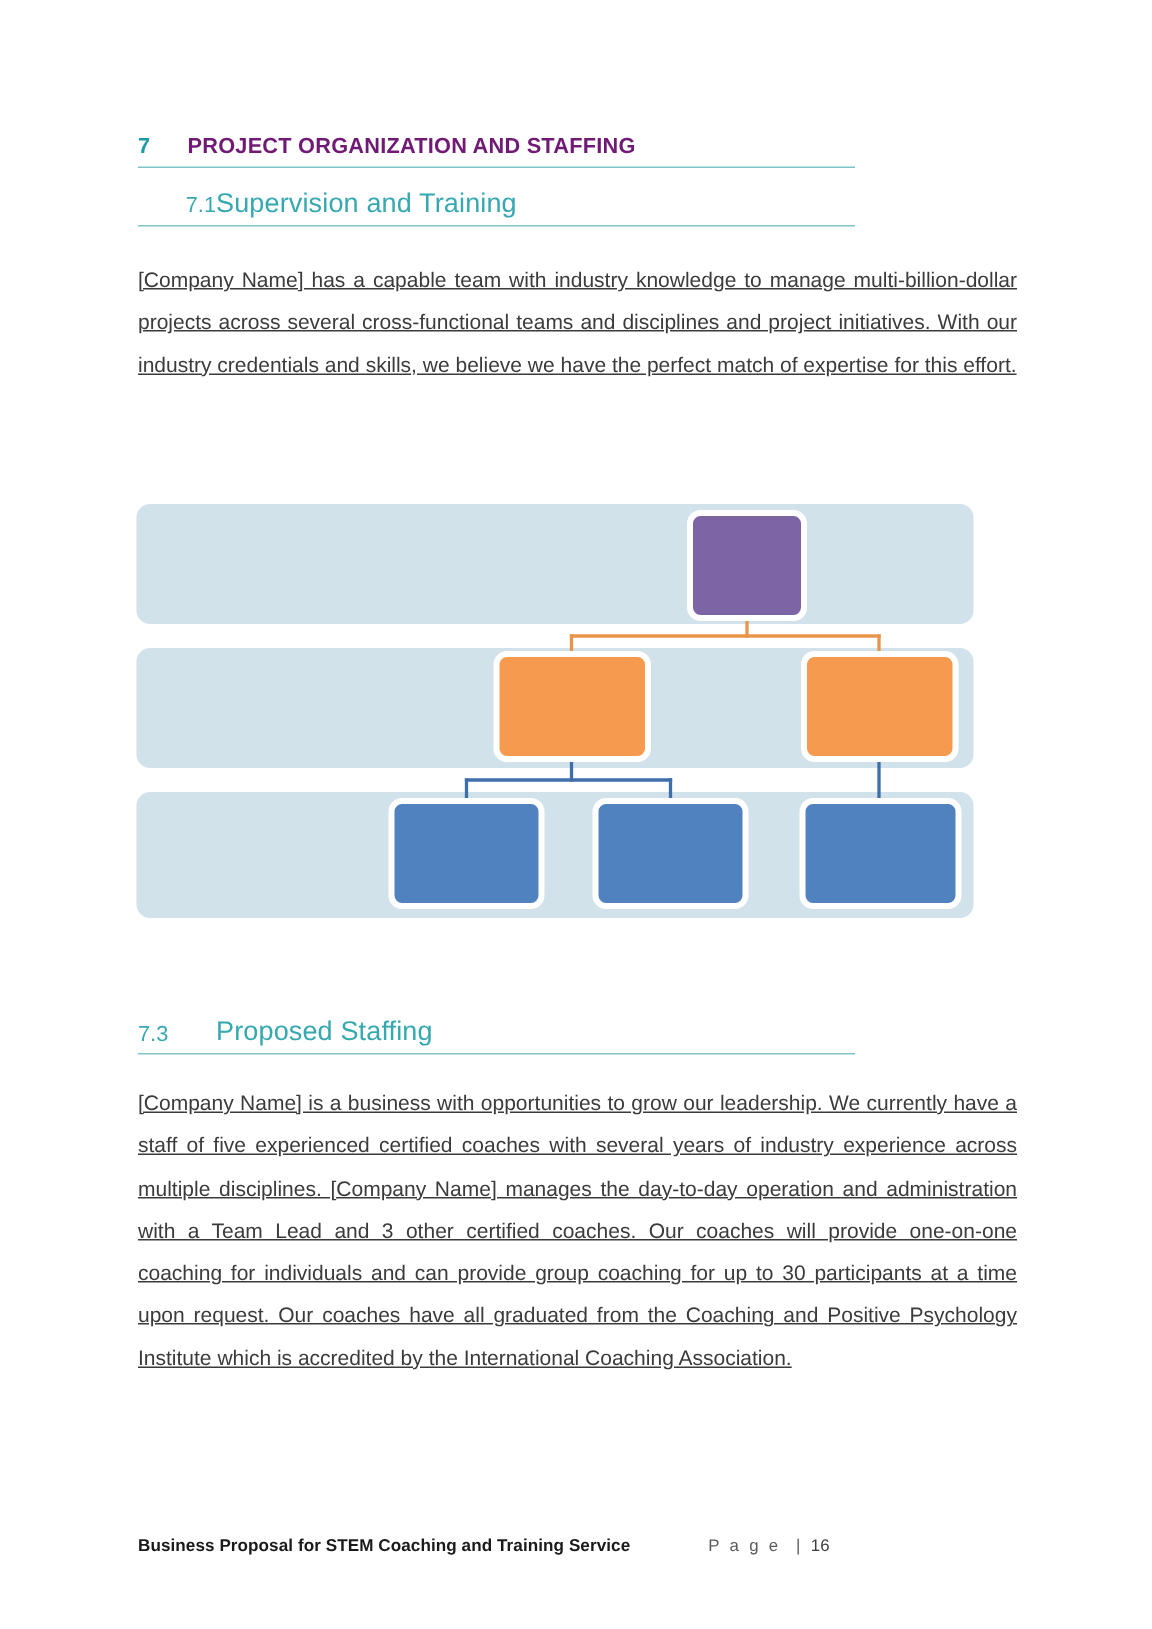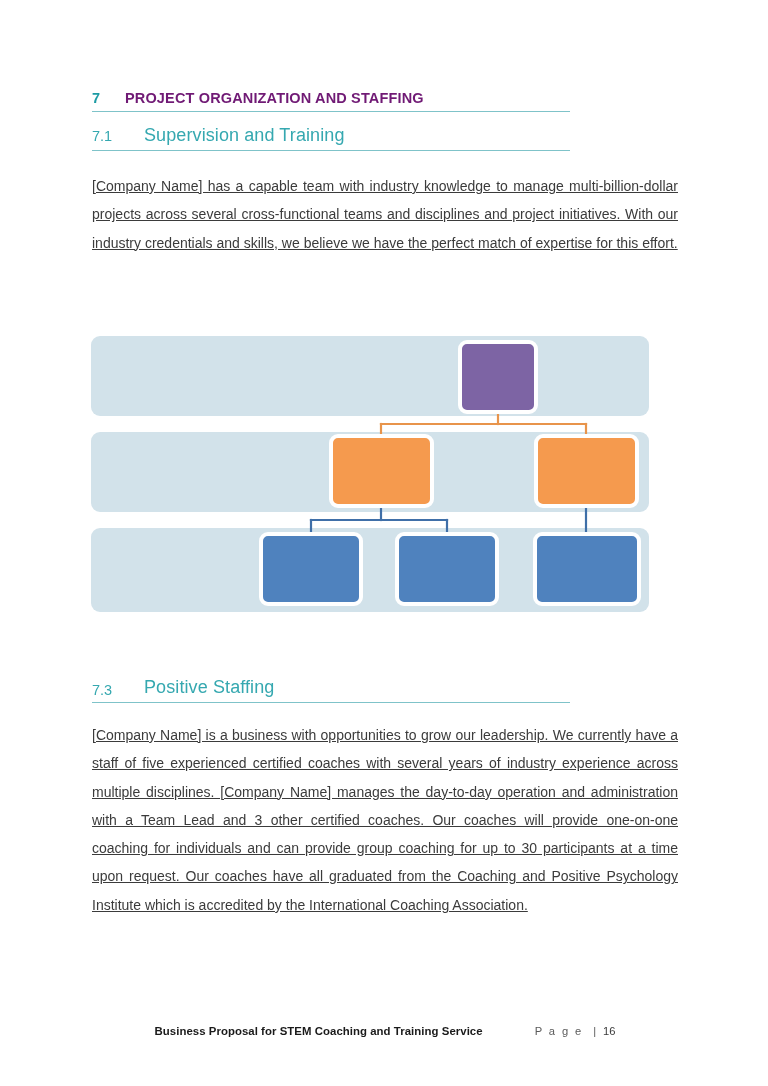--- a/index.html
+++ b/index.html
@@ -62,21 +62,21 @@
     font-weight: normal;
     width: 52px;
     flex: 0 0 52px;
   }
   .h2-text {
     color: #35A8B0;
     font-size: 18px;
     font-weight: normal;
     letter-spacing: 0.1px;
   }
-  #h2-supervision { top: 125px; }
+  #h2-supervision { top: 125px; text-align: right; }
   #h2-orgchart    { top: 280px; }
   #h2-staffing    { top: 677px; align-items: flex-end; }
 
   
   .para {
     position: absolute;
     left: 92px;
     width: 586px;
     color: #3B3B3B;
     font-size: 14px;
@@ -172,21 +172,21 @@
   .footer {
     position: absolute;
     left: 92px;
     top: 1025px;
     width: 586px;
     height: 28px;
   }
   .footer-inner {
     display: flex;
     align-items: baseline;
-    justify-content: center;
+    justify-content: flex-start;
   }
   .footer-title {
     color: #1A1A1A;
     font-size: 11.4px;
     font-weight: bold;
     letter-spacing: 0.05px;
   }
   .footer-sep {
     flex: 0 0 52px;
   }
@@ -249,21 +249,21 @@
     <div class="node node-manager" id="node-manager-1"></div>
     <div class="node node-manager" id="node-manager-2"></div>
 
     <div class="node node-coach" id="node-coach-1"></div>
     <div class="node node-coach" id="node-coach-2"></div>
     <div class="node node-coach" id="node-coach-3"></div>
   </div>
 
   <div class="h2-row" id="h2-staffing">
     <span class="h2-num">7.3</span>
-    <span class="h2-text">Positive Staffing</span>
+    <span class="h2-text">Proposed Staffing</span>
   </div>
   <p class="para" id="para-staffing">[Company Name] is a business with opportunities to grow our leadership. We currently have a staff of five experienced certified coaches with several years of industry experience across multiple disciplines. [Company Name] manages the day-to-day operation and administration with a Team Lead and 3 other certified coaches. Our coaches will provide one-on-one coaching for individuals and can provide group coaching for up to 30 participants at a time upon request. Our coaches have all graduated from the Coaching and Positive Psychology Institute which is accredited by the International Coaching Association.</p>
 
   <div class="footer">
     <div class="footer-inner">
       <span class="footer-title">Business Proposal for STEM Coaching and Training Service</span>
       <span class="footer-sep"></span>
       <span class="footer-page">P a g e  </span>
       <span class="footer-page">| </span>
       <span class="footer-pagenum">16</span>

